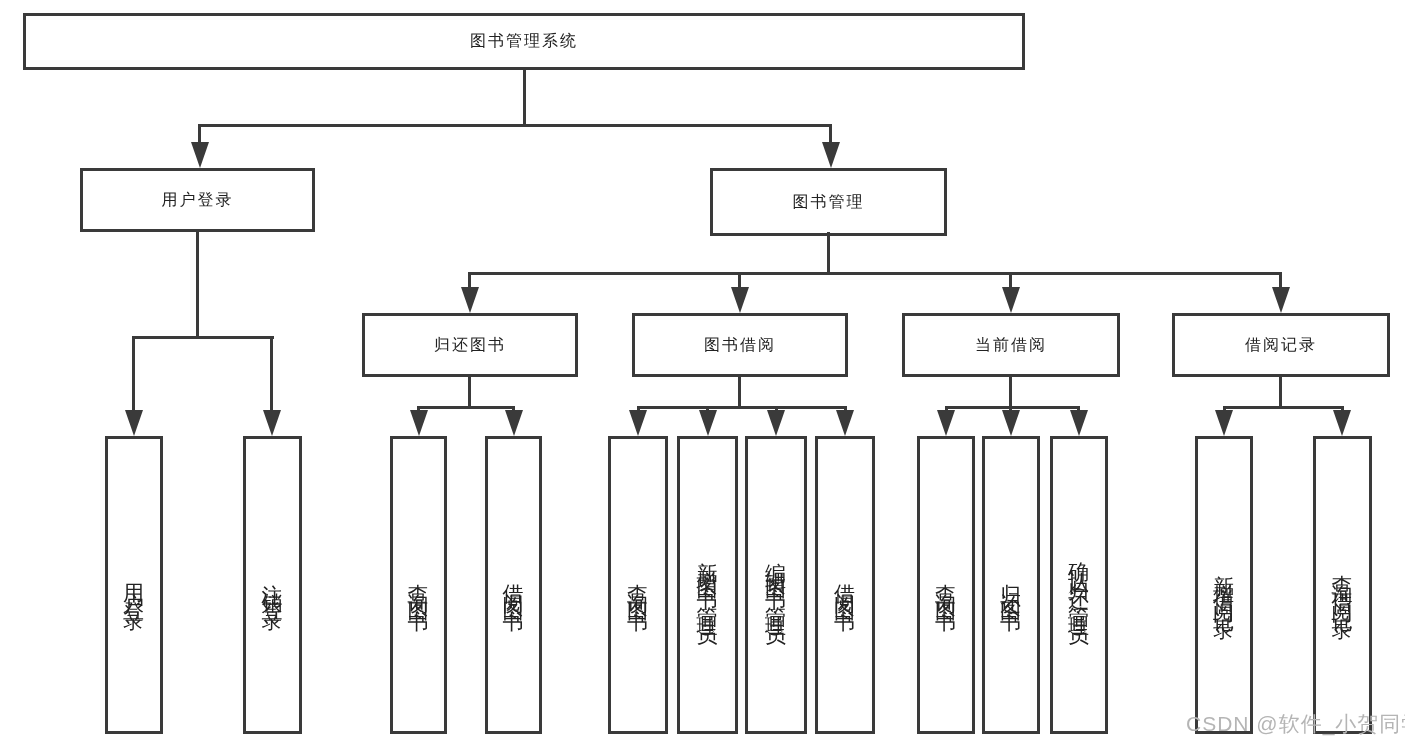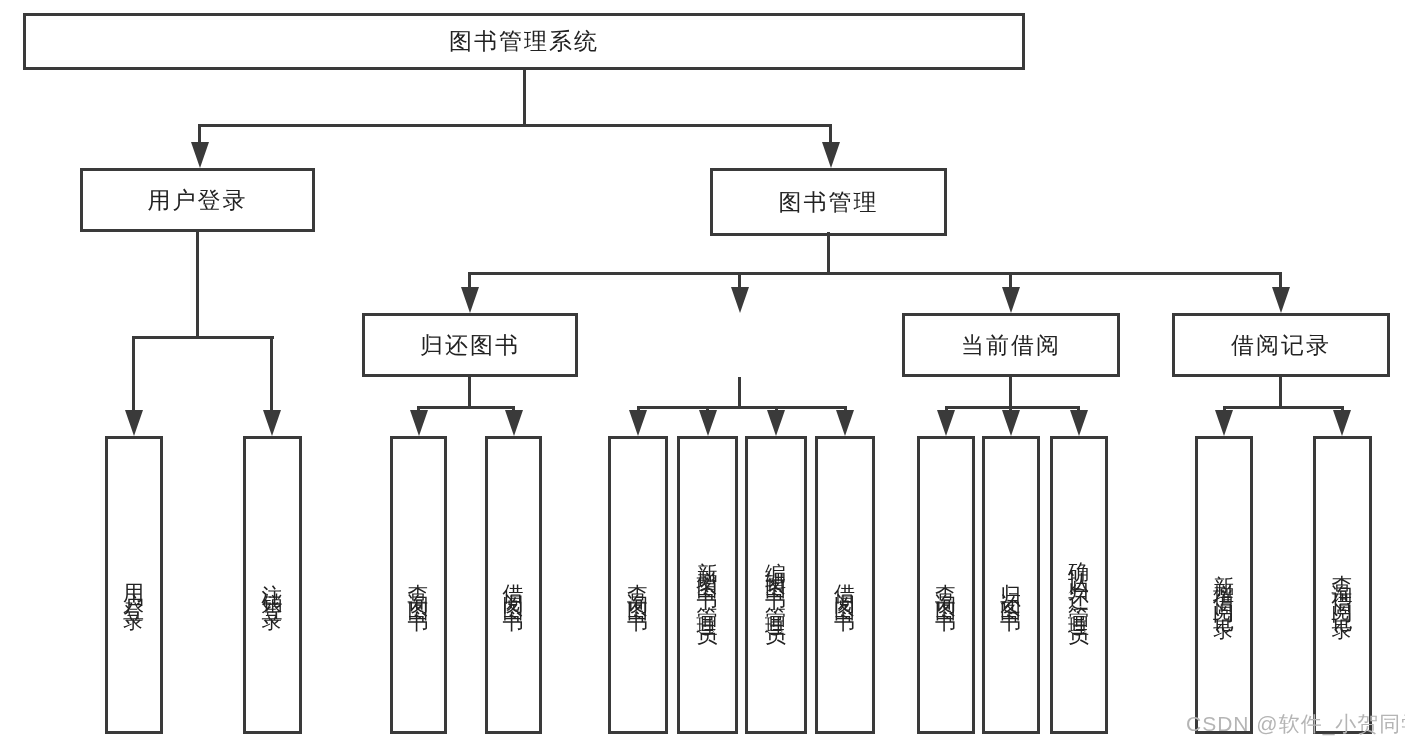--- a/index.html
+++ b/index.html
@@ -17,21 +17,21 @@
     overflow:hidden;
   }
   .box{
     position:absolute;
     box-sizing:border-box;
     border:3px solid var(--line);
     background:#fff;
     display:flex;align-items:center;justify-content:center;
   }
   .hlabel{
-    font-size:23px;color:var(--text);letter-spacing:2px;white-space:nowrap;
+    font-size:16px;color:var(--text);letter-spacing:2px;white-space:nowrap;
   }
   .leaf span{
     writing-mode:vertical-rl;
     text-orientation:mixed;
     font-size:21px;color:var(--text);
     letter-spacing:9px;line-height:1.1;
   }
   .line{position:absolute;background:var(--line);}
   .arrow{
     position:absolute;width:0;height:0;
@@ -88,20 +88,23 @@
   <div class="line" style="left:738px;top:272px;width:3px;height:18px;"></div>
   <div class="line" style="left:1009px;top:272px;width:3px;height:18px;"></div>
   <div class="line" style="left:1279px;top:272px;width:3px;height:18px;"></div>
   <div class="arrow" style="left:461px;top:287px;"></div>
   <div class="arrow" style="left:731px;top:287px;"></div>
   <div class="arrow" style="left:1002px;top:287px;"></div>
   <div class="arrow" style="left:1272px;top:287px;"></div>
 
   <div class="box" style="left:362px;top:313px;width:216px;height:64px;">
     <span class="hlabel">归还图书</span>
+  </div>
+  <div class="box" style="left:632px;top:313px;width:216px;height:64px;">
+    <span class="hlabel">图书借阅</span>
   </div>
   <div class="box" style="left:1172px;top:313px;width:218px;height:64px;">
     <span class="hlabel">借阅记录</span>
   </div>
   <div class="box" style="left:902px;top:313px;width:218px;height:64px;">
     <span class="hlabel">当前借阅</span>
   </div>
 
   <div class="line" style="left:468px;top:377px;width:3px;height:29px;"></div>
   <div class="line" style="left:417px;top:406px;width:98px;height:3px;"></div>

